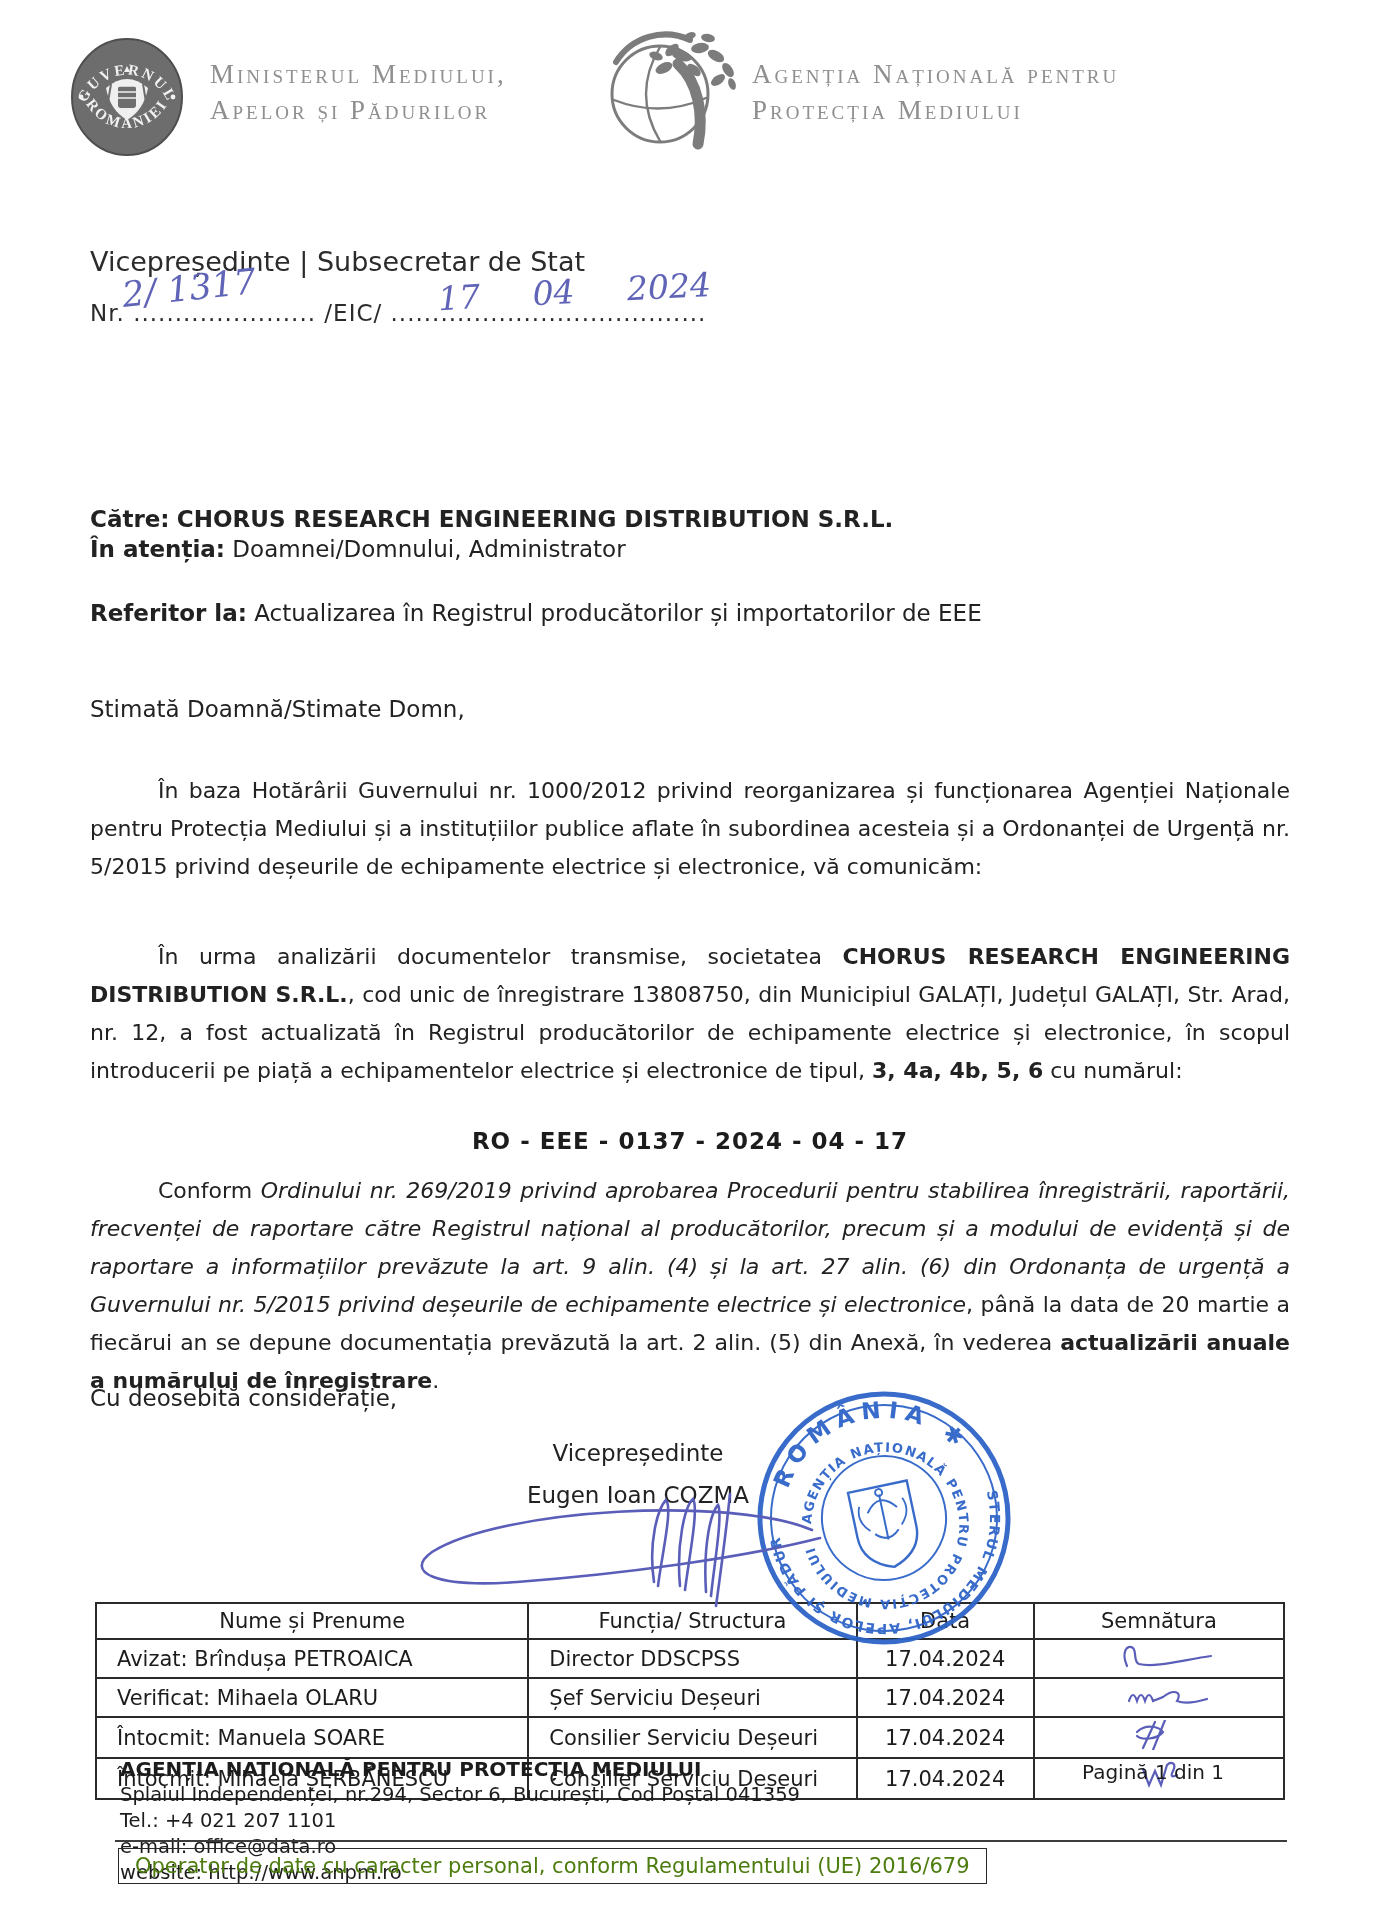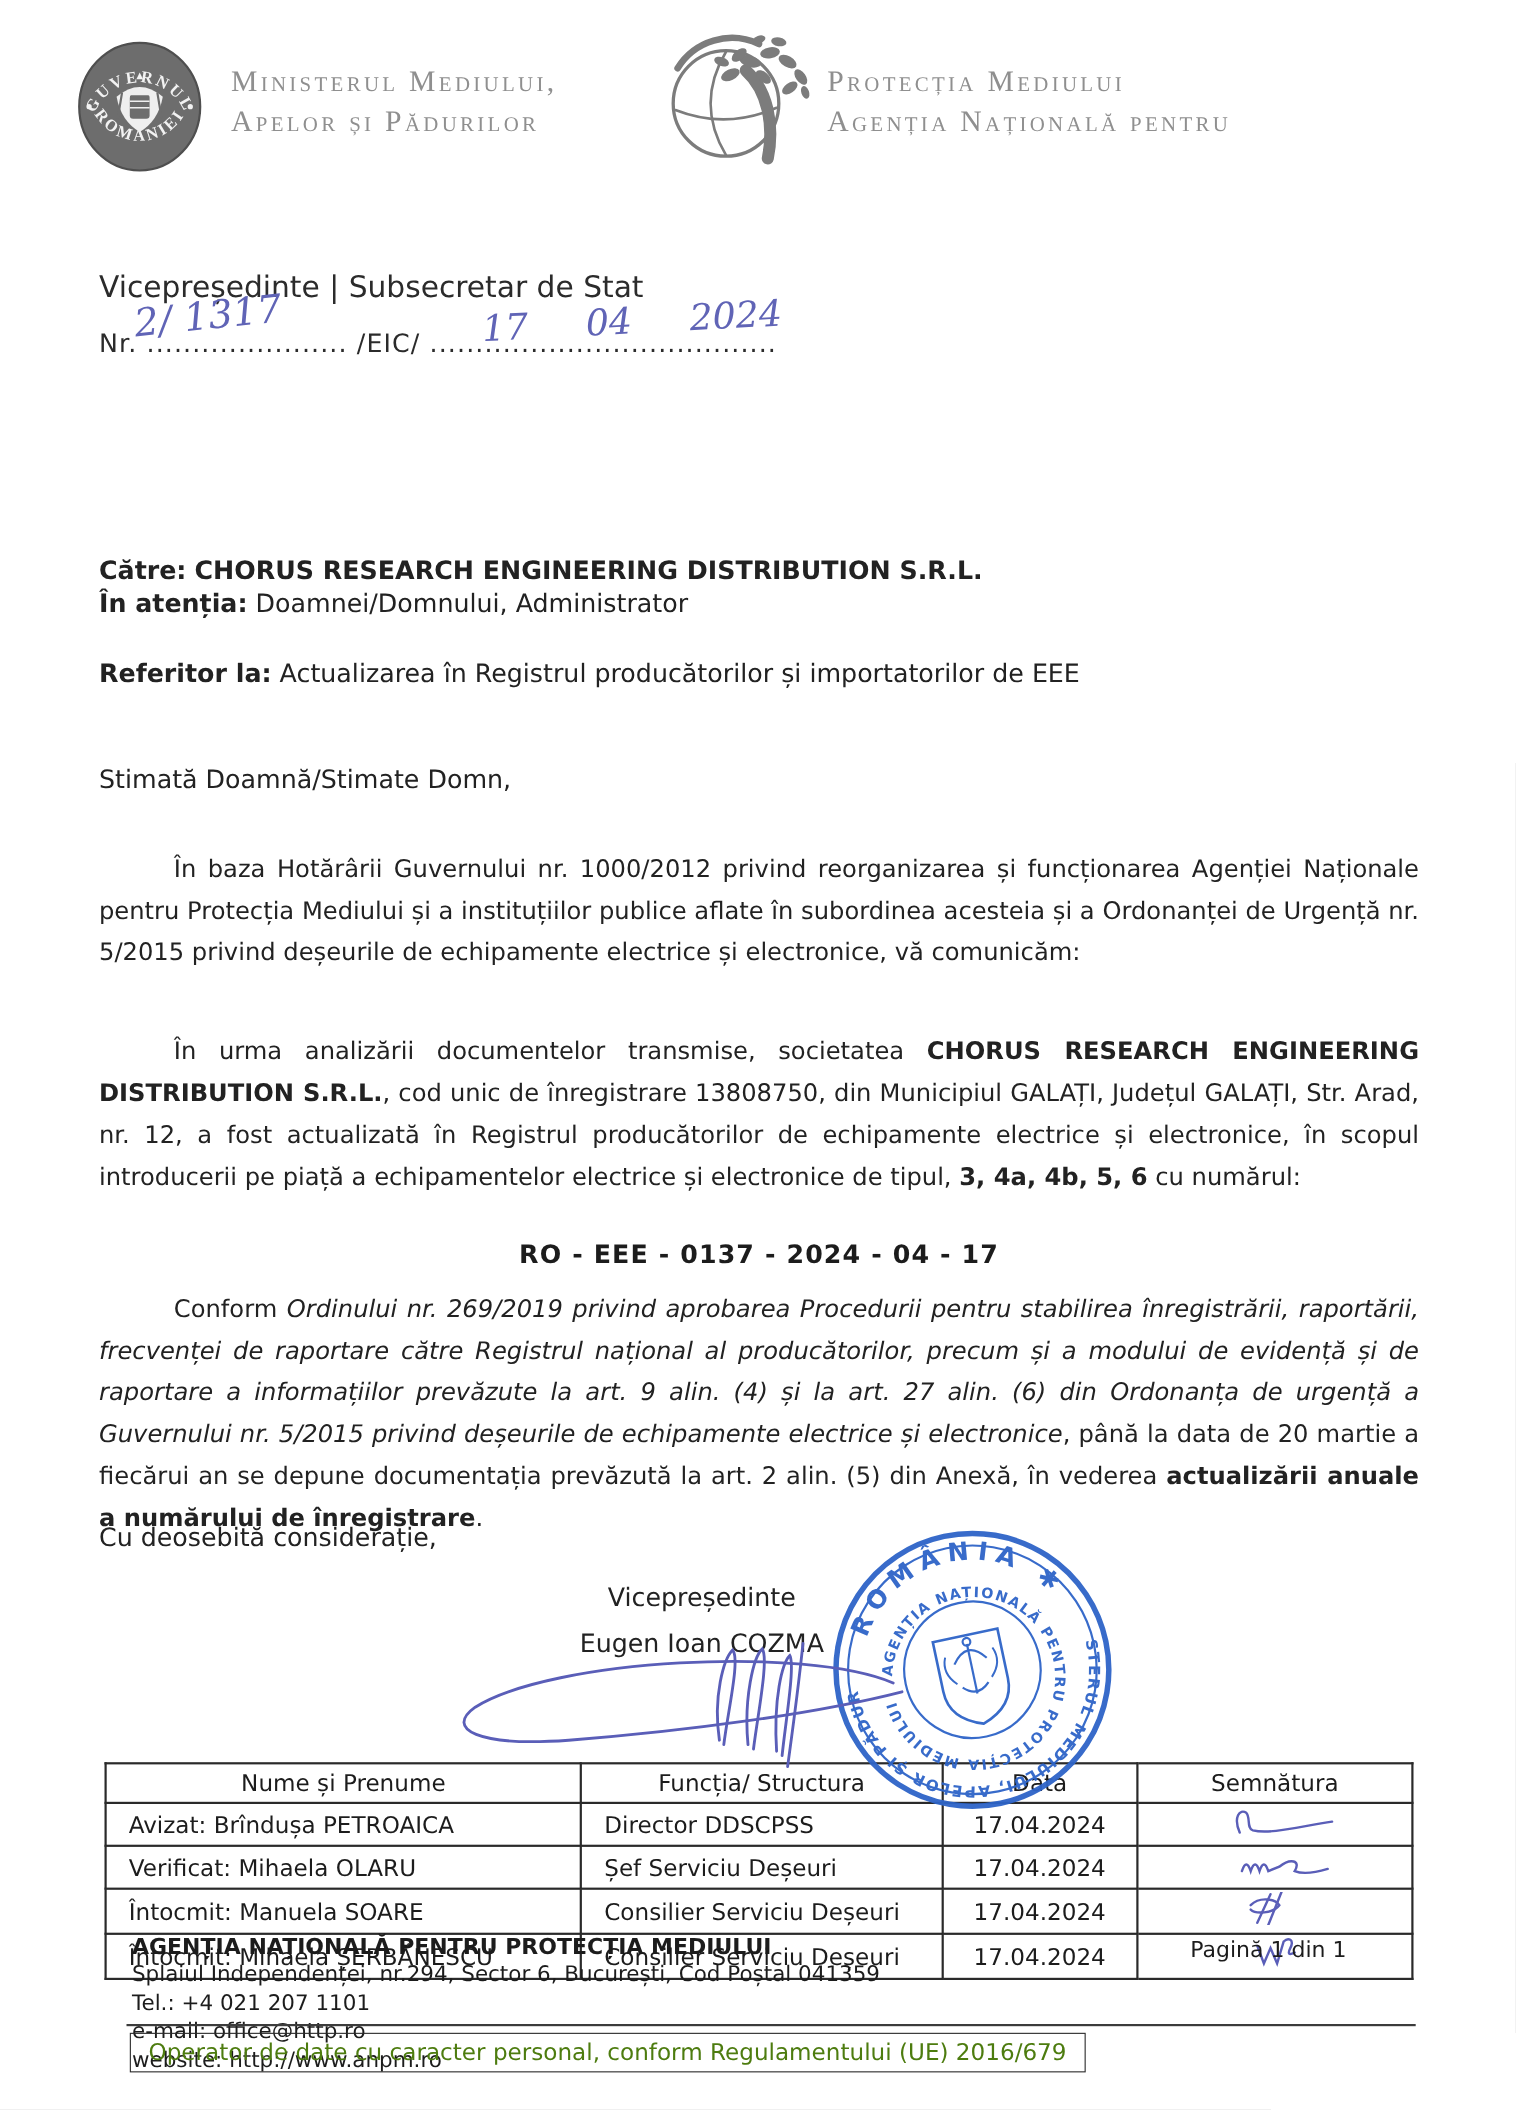--- a/index.html
+++ b/index.html
@@ -117,22 +117,22 @@
         <ellipse cx="74" cy="24" rx="8" ry="4.5" transform="rotate(-40 74 24)"></ellipse>
         <ellipse cx="58" cy="30" rx="7" ry="4" transform="rotate(20 58 30)"></ellipse>
         <ellipse cx="110" cy="12" rx="7" ry="4" transform="rotate(10 110 12)"></ellipse>
         <ellipse cx="92" cy="10" rx="6" ry="3.5" transform="rotate(-20 92 10)"></ellipse>
         <ellipse cx="134" cy="58" rx="6" ry="3.5" transform="rotate(70 134 58)"></ellipse>
       </g>
     </svg>
   </div>
 
   <div class="hdr-text hdr-agency">
+    <div>Agenția Națională pentru</div>
     <div>Protecția Mediului</div>
-    <div>Agenția Națională pentru</div>
   </div>
 
   <div class="doc-title">Vicepreședinte | Subsecretar de Stat</div>
 
   <div class="nr-line">
     <span>Nr.</span>
     <span>......................</span>
     <span>/EIC/</span>
     <span>......................................</span>
   </div>
@@ -264,21 +264,21 @@
             </svg>
         </td>
       </tr>
     </tbody>
   </table>
 
   <div class="footer">
     <div class="fb">AGENȚIA NAȚIONALĂ PENTRU PROTECȚIA MEDIULUI</div>
     <div>Splaiul Independenței, nr.294, Sector 6, București, Cod Poștal 041359</div>
     <div>Tel.: +4 021 207 1101</div>
-    <div>e-mail: office@http.ro</div>
+    <div>e-mail: office@data.ro</div>
     <div>website: http://www.anpm.ro</div>
   </div>
 
   <div class="page-num">Pagină 1 din 1</div>
 
   <div class="footer-rule"></div>
 
   <div class="gdpr-box">Operator de date cu caracter personal, conform Regulamentului (UE) 2016/679</div>
 
 </div>

